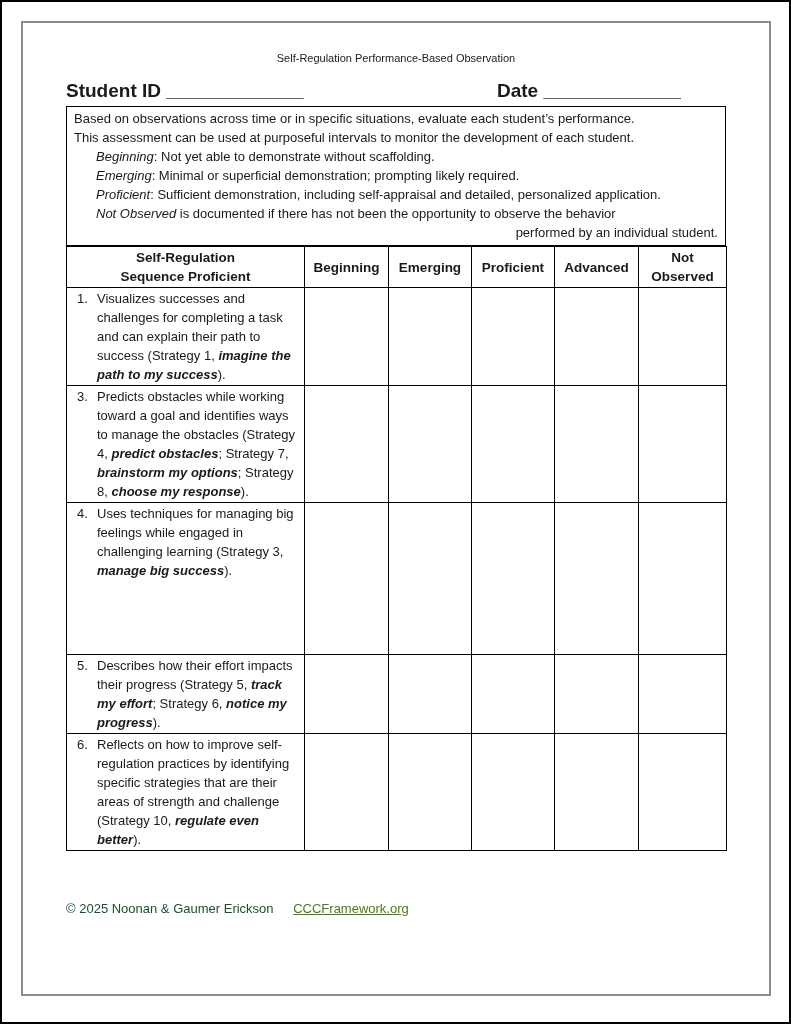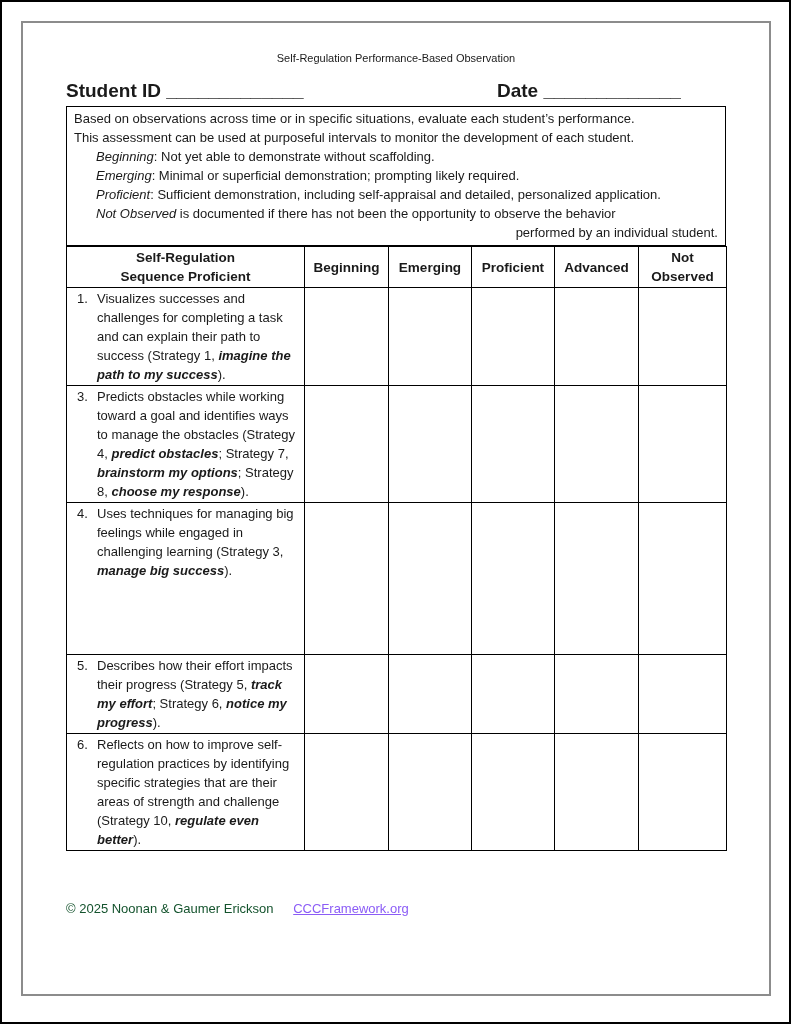--- a/index.html
+++ b/index.html
@@ -29,21 +29,21 @@
   td.ind-cell .bi{font-weight:bold;font-style:italic;}
   td.rate{background:#fff;}
   tr.ind-row:nth-child(1){height:90px;}
   tr.ind-row:nth-child(2){height:77px;}
   tr.ind-row:nth-child(3){height:152px;margin-left:36px;}
   tr.ind-row:nth-child(4){height:76px;}
   tr.ind-row:nth-child(5){height:96px;margin-left:36px;}
   tr.ind-row:nth-child(6){height:140px;}
   .footer{margin-top:50px;font-size:13px;line-height:16px;}
   .copyright{color:#14532d;}
-  .site-link{color:#8b5cf6;text-decoration:underline;margin-left:16px;cursor:pointer;}
+  .site-link{color:#4d7c0f;text-decoration:underline;margin-left:16px;cursor:pointer;}
 </style>
 </head>
 <body>
 
 <div class="page">
   <div class="frame">
     <div class="content">
 
       <div class="doc-title">Self-Regulation Performance-Based Observation</div>
 

